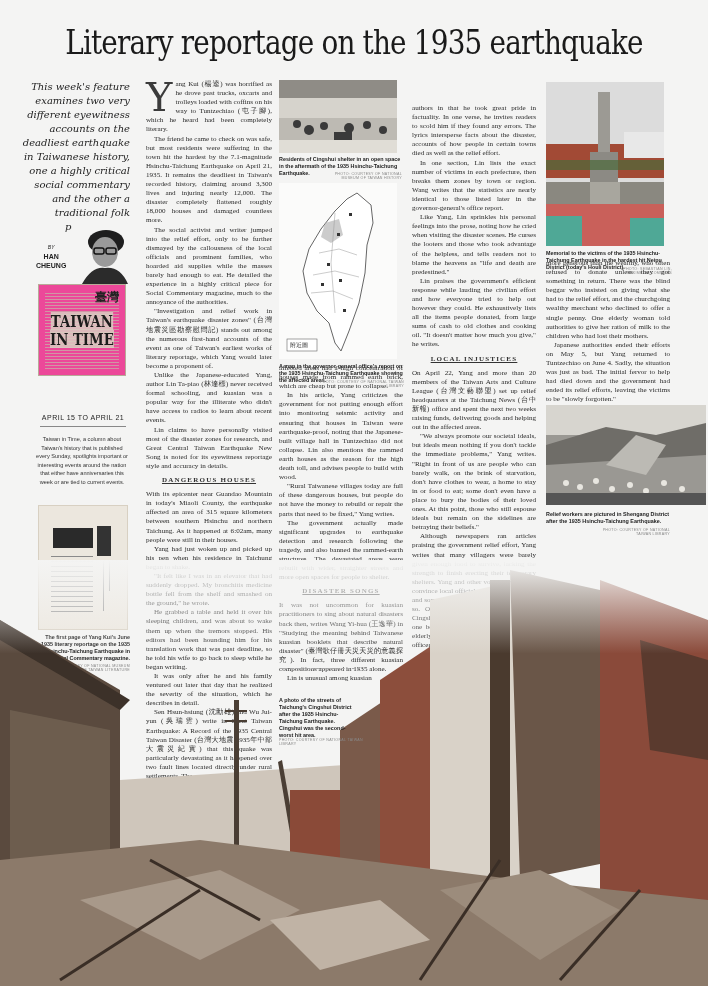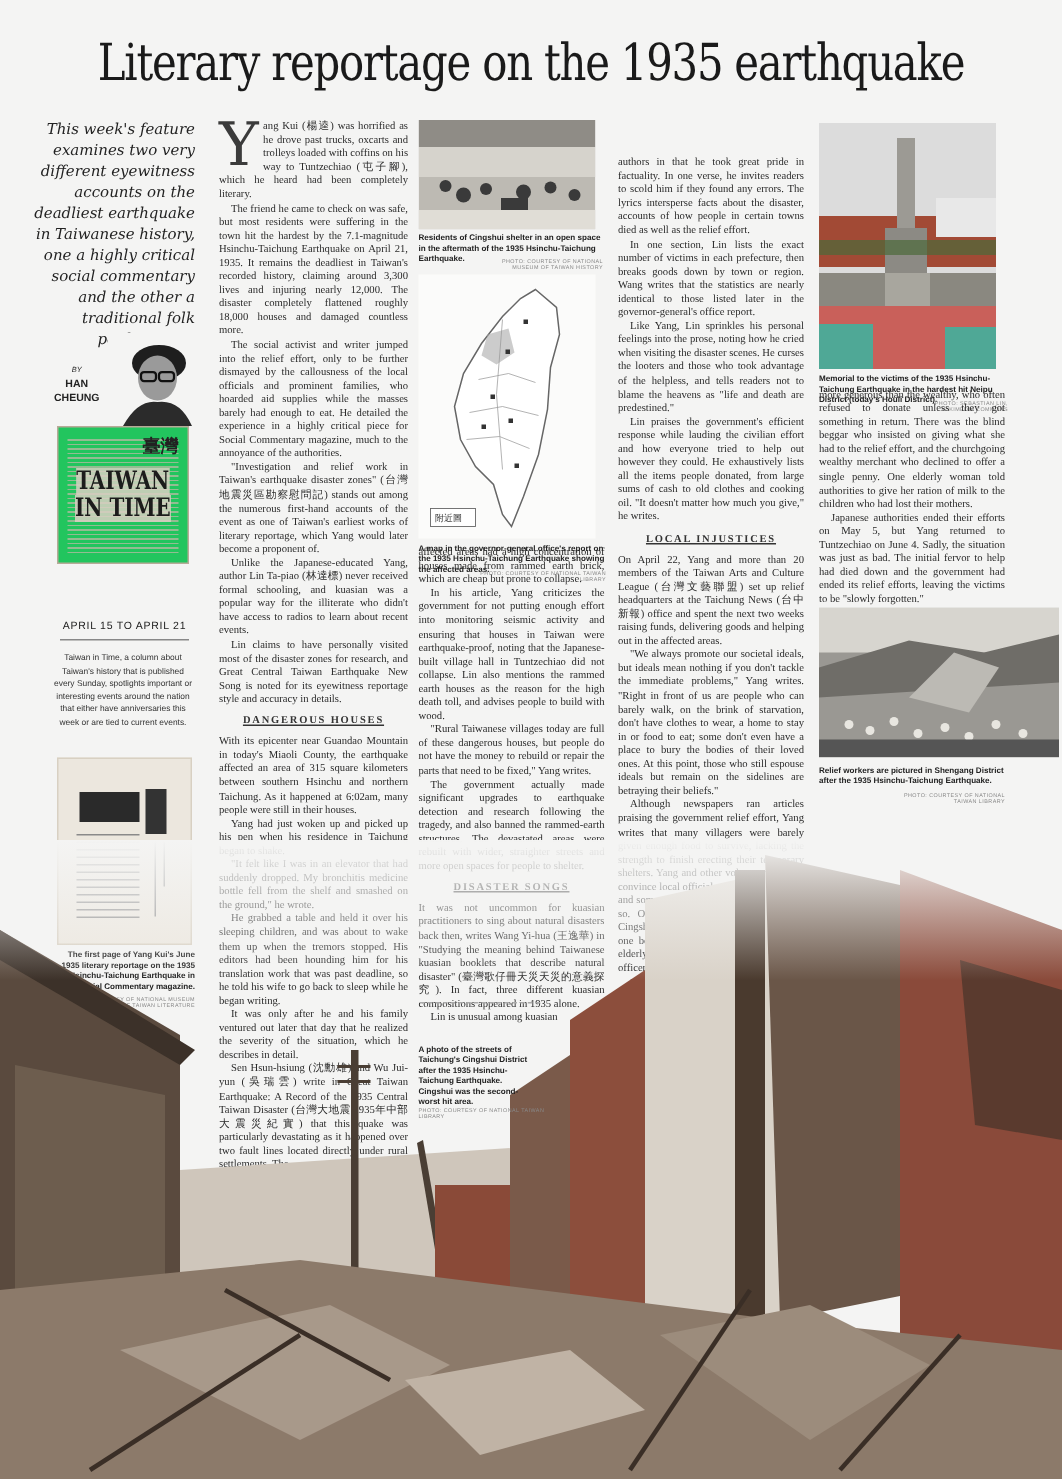--- a/index.html
+++ b/index.html
@@ -16,21 +16,21 @@
   .subhead { text-align: center; font-size: 7px; letter-spacing: 1.2px; margin: 5px 0 5px; text-indent: 0 !important; font-weight: bold; color: #333; text-decoration: underline; }
 
   .intro { position: absolute; left: 20px; top: 80px; width: 110px; text-align: right;
     font-family: "DejaVu Serif", serif; font-style: italic; font-size: 10px; line-height: 14px; color: #222; }
 
   .byline { position: absolute; left: 36px; top: 243px; text-align: center; font-family: Liberation Sans, sans-serif; font-weight: bold; font-size: 7px; line-height: 9px; color: #222; }
   .byline .by { font-weight: normal; font-style: italic; font-size: 5px; display: block; }
 
   .portrait { position: absolute; left: 72px; top: 222px; width: 58px; height: 62px; overflow: hidden; }
 
-  .tit-card { position: absolute; left: 38px; top: 284px; width: 88px; height: 92px; background: #22c55e; border: 1px solid #b8aa98;
+  .tit-card { position: absolute; left: 38px; top: 284px; width: 88px; height: 92px; background: #ec4899; border: 1px solid #b8aa98;
     display: flex; flex-direction: column; justify-content: center; align-items: center; }
   .tit-card .lines { position: absolute; inset: 6px; background: repeating-linear-gradient(0deg, #c4b8a8 0 1px, transparent 1px 3px); opacity: 0.7; }
   .tit-card .t { position: relative; font-family: "DejaVu Serif", serif; font-size: 17px; line-height: 18px; color: #1c1c1c; font-weight: bold; transform: scaleX(0.78); text-align: center; background: rgba(217,207,194,0.85); }
   .tit-card .kanji { position: absolute; top: 4px; right: 6px; font-size: 12px; font-weight: bold; color: #222; }
 
   .dates { position: absolute; left: 38px; top: 414px; width: 90px; text-align: center; font-family: Liberation Sans, sans-serif; font-size: 7px; letter-spacing: 0.5px; color: #222; }
   .dates-rule { position: absolute; left: 40px; top: 426px; width: 86px; border-top: 1px solid #888; }
   .tit-desc { position: absolute; left: 36px; top: 435px; width: 92px; text-align: center; font-family: "Liberation Sans", sans-serif; font-size: 5.6px; line-height: 8.6px; color: #333; }
 
   .img { position: absolute; overflow: hidden; }
@@ -166,21 +166,21 @@
   <p>In his article, Yang criticizes the government for not putting enough effort into monitoring seismic activity and ensuring that houses in Taiwan were earthquake-proof, noting that the Japanese-built village hall in Tuntzechiao did not collapse. Lin also mentions the rammed earth houses as the reason for the high death toll, and advises people to build with wood.</p>
   <p>"Rural Taiwanese villages today are full of these dangerous houses, but people do not have the money to rebuild or repair the parts that need to be fixed," Yang writes.</p>
   <p>The government actually made significant upgrades to earthquake detection and research following the tragedy, and also banned the rammed-earth structures. The devastated areas were rebuilt with wider, straighter streets and more open spaces for people to shelter.</p>
   <p class="subhead">DISASTER SONGS</p>
   <p class="noindent">It was not uncommon for kuasian practitioners to sing about natural disasters back then, writes Wang Yi-hua (王逸華) in "Studying the meaning behind Taiwanese kuasian booklets that describe natural disaster" (臺灣歌仔冊天災天災的意義探究). In fact, three different kuasian compositions appeared in 1935 alone.</p>
   <p>Lin is unusual among kuasian</p>
 </div>
 
 <div class="col" style="left:412px; top:80px; width:124px;margin-top:24px;">
   <p class="noindent">authors in that he took great pride in factuality. In one verse, he invites readers to scold him if they found any errors. The lyrics intersperse facts about the disaster, accounts of how people in certain towns died as well as the relief effort.</p>
-  <p>In one section, Lin lists the exact number of victims in each prefecture, then breaks goods down by town or region. Wang writes that the statistics are nearly identical to those listed later in the governor-general's office report.</p>
+  <p>In one section, Lin lists the exact number of victims in each prefecture, then breaks them zones by town or region. Wang writes that the statistics are nearly identical to those listed later in the governor-general's office report.</p>
   <p>Like Yang, Lin sprinkles his personal feelings into the prose, noting how he cried when visiting the disaster scenes. He curses the looters and those who took advantage of the helpless, and tells readers not to blame the heavens as "life and death are predestined."</p>
   <p>Lin praises the government's efficient response while lauding the civilian effort and how everyone tried to help out however they could. He exhaustively lists all the items people donated, from large sums of cash to old clothes and cooking oil. "It doesn't matter how much you give," he writes.</p>
   <p class="subhead">LOCAL INJUSTICES</p>
   <p class="noindent">On April 22, Yang and more than 20 members of the Taiwan Arts and Culture League (台灣文藝聯盟) set up relief headquarters at the Taichung News (台中新報) office and spent the next two weeks raising funds, delivering goods and helping out in the affected areas.</p>
   <p>"We always promote our societal ideals, but ideals mean nothing if you don't tackle the immediate problems," Yang writes. "Right in front of us are people who can barely walk, on the brink of starvation, don't have clothes to wear, a home to stay in or food to eat; some don't even have a place to bury the bodies of their loved ones. At this point, those who still espouse ideals but remain on the sidelines are betraying their beliefs."</p>
   <p>Although newspapers ran articles praising the government relief effort, Yang writes that many villagers were barely given enough food to survive, lacking the strength to finish erecting their temporary shelters. Yang and other volunteers tried to convince local officials to provide more aid and some were sympathetic, but others less so. One family of three in Taichung's Cingshui District (清水) was given only one bowl of rice per day, and when the elderly grandma begged the distribution officers for more, they chased her away.</p>
   <p>In Tuntzechiao, residents drew lots for rations; some received two or three portions while others got nothing. A nurse told them that the best supplies were already seized by families of high status.</p>
   <p>Yang also observed that the poor were</p>
 </div>
 

